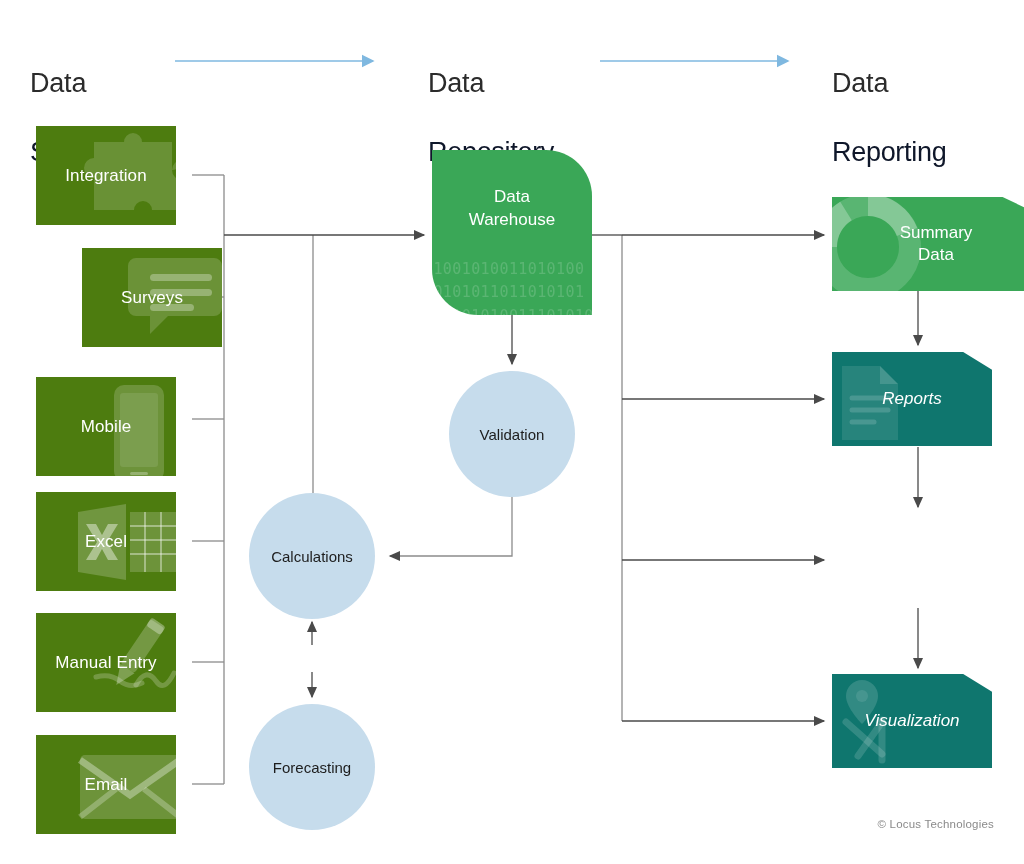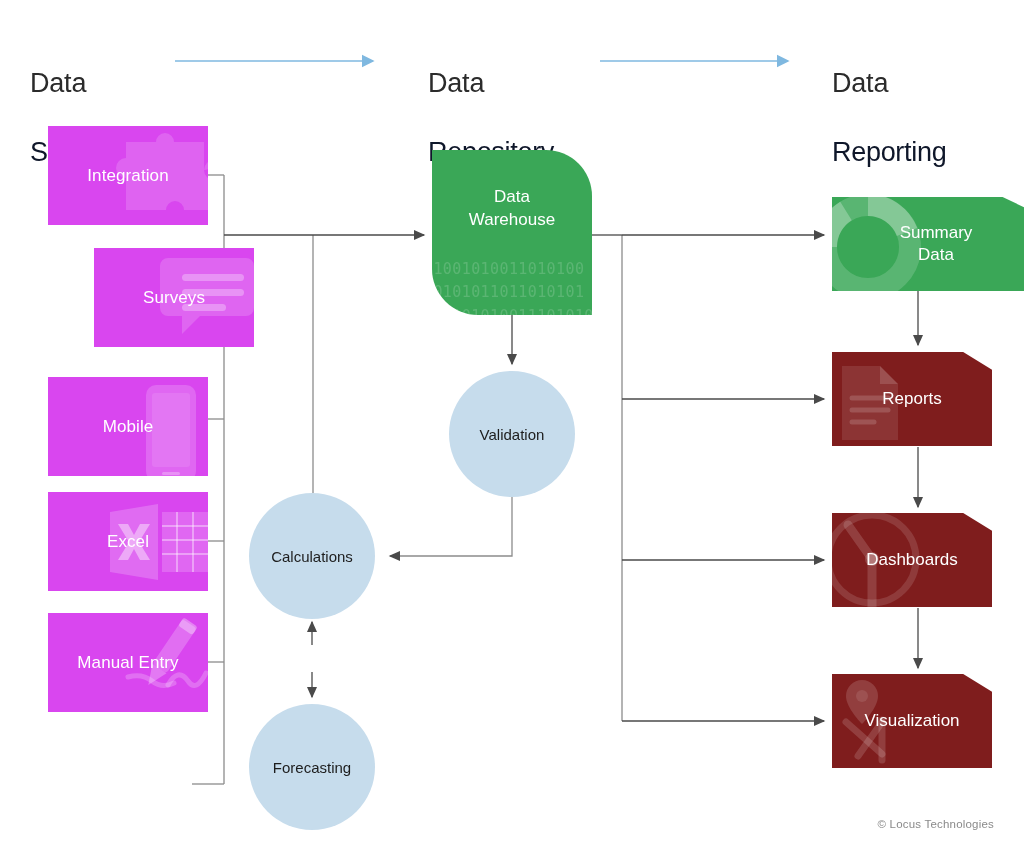--- a/index.html
+++ b/index.html
@@ -49,24 +49,24 @@
   #wires {
     position: absolute;
     left: 0; top: 0;
     width: 1024px; height: 864px;
     pointer-events: none;
   }
 
   
   .src-box {
     position: absolute;
-    left: 48px;
-    width: 160px;
+    left: 36px;
+    width: 140px;
     height: 99px;
-    background: #d946ef;
+    background: #4d7c0f;
     overflow: hidden;
   }
   .src-box .src-label {
     position: absolute;
     left: 0; right: 0;
     top: 50%;
     transform: translateY(-50%);
     text-align: center;
     color: #ffffff;
     font-size: 17px;
@@ -136,21 +136,21 @@
   
   .rep-card {
     position: absolute;
     left: 832px;
     width: 160px;
     height: 94px;
     overflow: hidden;
     clip-path: polygon(0 0, 82% 0, 100% 19%, 100% 100%, 0 100%);
   }
   .rep-card.green { background: #3aa757; }
-  .rep-card.navy  { background: #7f1d1d; }
+  .rep-card.navy  { background: #0f766e; font-style: italic; }
   .rep-card .rep-label {
     position: absolute;
     left: 0; right: 0;
     top: 50%;
     transform: translateY(-50%);
     text-align: center;
     color: #ffffff;
     font-size: 17px;
     line-height: 1.3;
     z-index: 3;
@@ -300,20 +300,28 @@
       </g>
       <g transform="rotate(34 60 40)">
         <rect x="52" y="2" width="17" height="54" rx="3" fill="rgba(255,255,255,0.22)"></rect>
         <path d="M52 56 L69 56 L60.5 76 z" fill="rgba(255,255,255,0.28)"></path>
         <rect x="52" y="0" width="17" height="10" rx="3" fill="rgba(255,255,255,0.32)"></rect>
       </g>
     </svg>
     <div class="src-label">Manual Entry</div>
   </div>
 
+  <div class="src-box" style="top:735px;">
+    <svg class="wm" style="right:-10px; top:12px;" width="110" height="80" viewBox="0 0 110 80">
+      <rect x="4" y="8" width="100" height="64" rx="5" fill="rgba(255,255,255,0.18)"></rect>
+      <path d="M4 13 L54 48 L104 13" fill="none" stroke="rgba(255,255,255,0.34)" stroke-width="7"></path>
+      <path d="M4 70 L40 42 M104 70 L68 42" fill="none" stroke="rgba(255,255,255,0.26)" stroke-width="6"></path>
+    </svg>
+    <div class="src-label">Email</div>
+  </div>
 
   <div id="warehouse">
     <div class="wh-label">
       <span>Data</span><br>
       <span>Warehouse</span>
     </div>
     <div class="binary">
       <div>11001010011010100</div>
       <div>10101011011010101</div>
       <div>10010101001110101010</div>
@@ -348,29 +356,20 @@
       <path fill="rgba(255,255,255,0.14)" d="M44 2 l18 18 h-18 z"></path>
       <g stroke="rgba(255,255,255,0.16)" stroke-width="5" stroke-linecap="round">
         <line x1="16" y1="34" x2="52" y2="34"></line>
         <line x1="16" y1="46" x2="52" y2="46"></line>
         <line x1="16" y1="58" x2="38" y2="58"></line>
       </g>
     </svg>
     <div class="rep-label">Reports</div>
   </div>
 
-  <div class="rep-card navy" style="top:513px;">
-    <svg class="wm" style="left:-14px; top:-8px;" width="108" height="110" viewBox="0 0 108 110">
-      <circle cx="54" cy="54" r="44" fill="none" stroke="rgba(255,255,255,0.13)" stroke-width="7"></circle>
-      <path d="M54 54 L30 20" fill="none" stroke="rgba(255,255,255,0.15)" stroke-width="9" stroke-linecap="round"></path>
-      <path d="M54 54 L54 104" fill="none" stroke="rgba(255,255,255,0.15)" stroke-width="9" stroke-linecap="round"></path>
-      <circle cx="54" cy="54" r="7" fill="rgba(255,255,255,0.18)"></circle>
-    </svg>
-    <div class="rep-label">Dashboards</div>
-  </div>
 
   <div class="rep-card navy" style="top:674px;">
     <svg class="wm" style="left:4px; top:2px;" width="96" height="92" viewBox="0 0 96 92">
       <path fill="rgba(255,255,255,0.15)" d="M26 4 a16 16 0 0 1 16 16 c0 12 -16 28 -16 28 s-16 -16 -16 -28 a16 16 0 0 1 16 -16 z"></path>
       <circle cx="26" cy="20" r="6" fill="rgba(255,255,255,0.10)"></circle>
       <g fill="none" stroke="rgba(255,255,255,0.15)" stroke-width="7" stroke-linecap="round">
         <path d="M10 46 L46 78"></path>
         <path d="M46 46 L22 80"></path>
         <path d="M46 44 L46 84"></path>
       </g>

